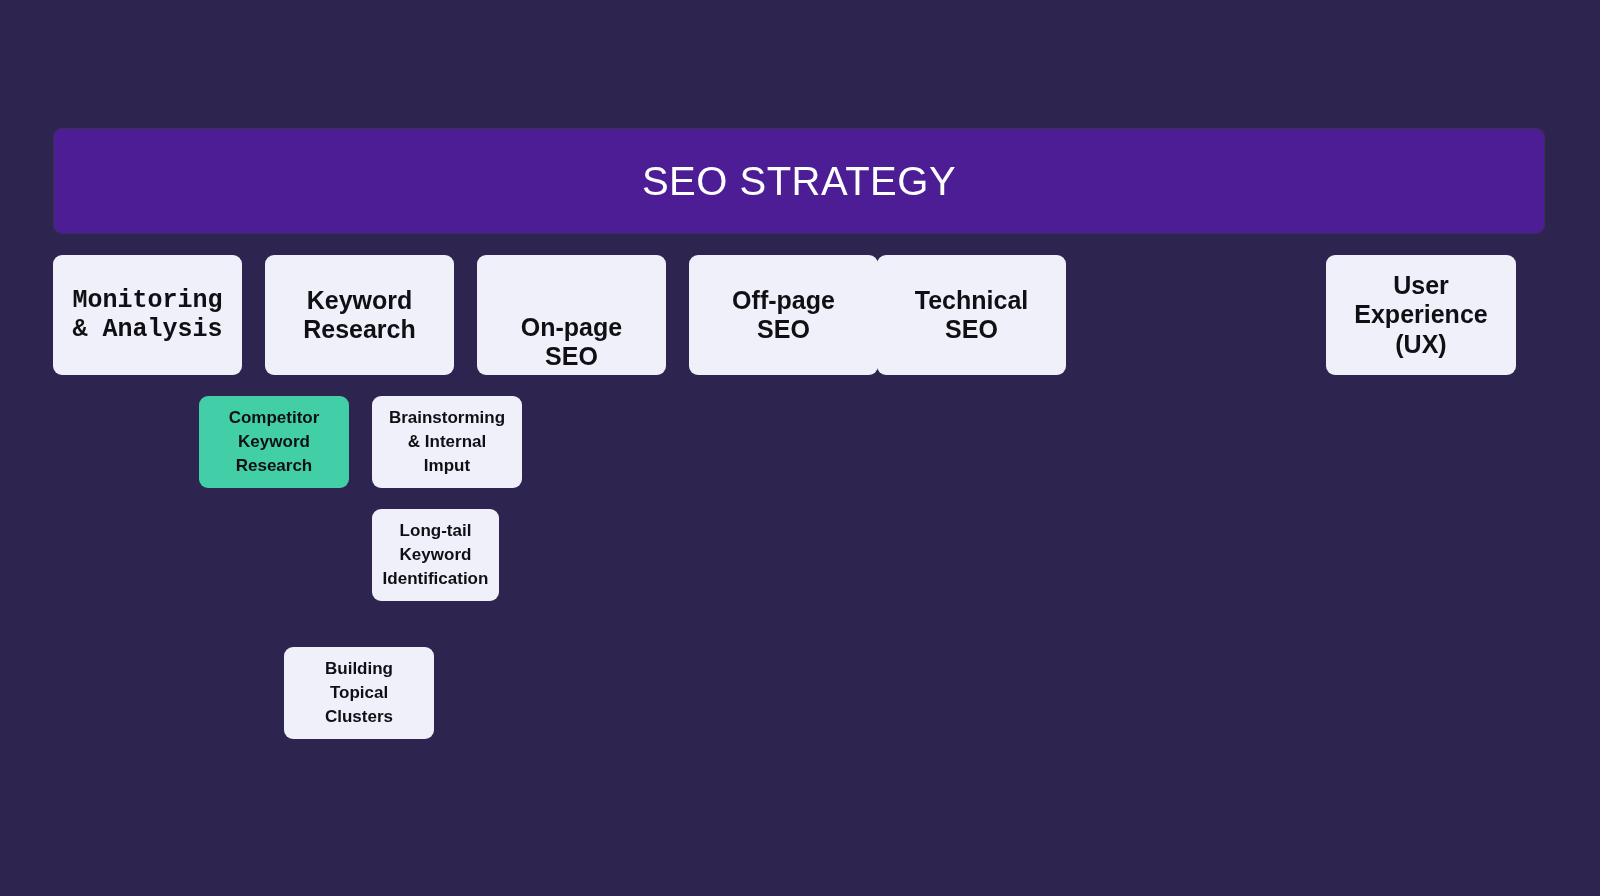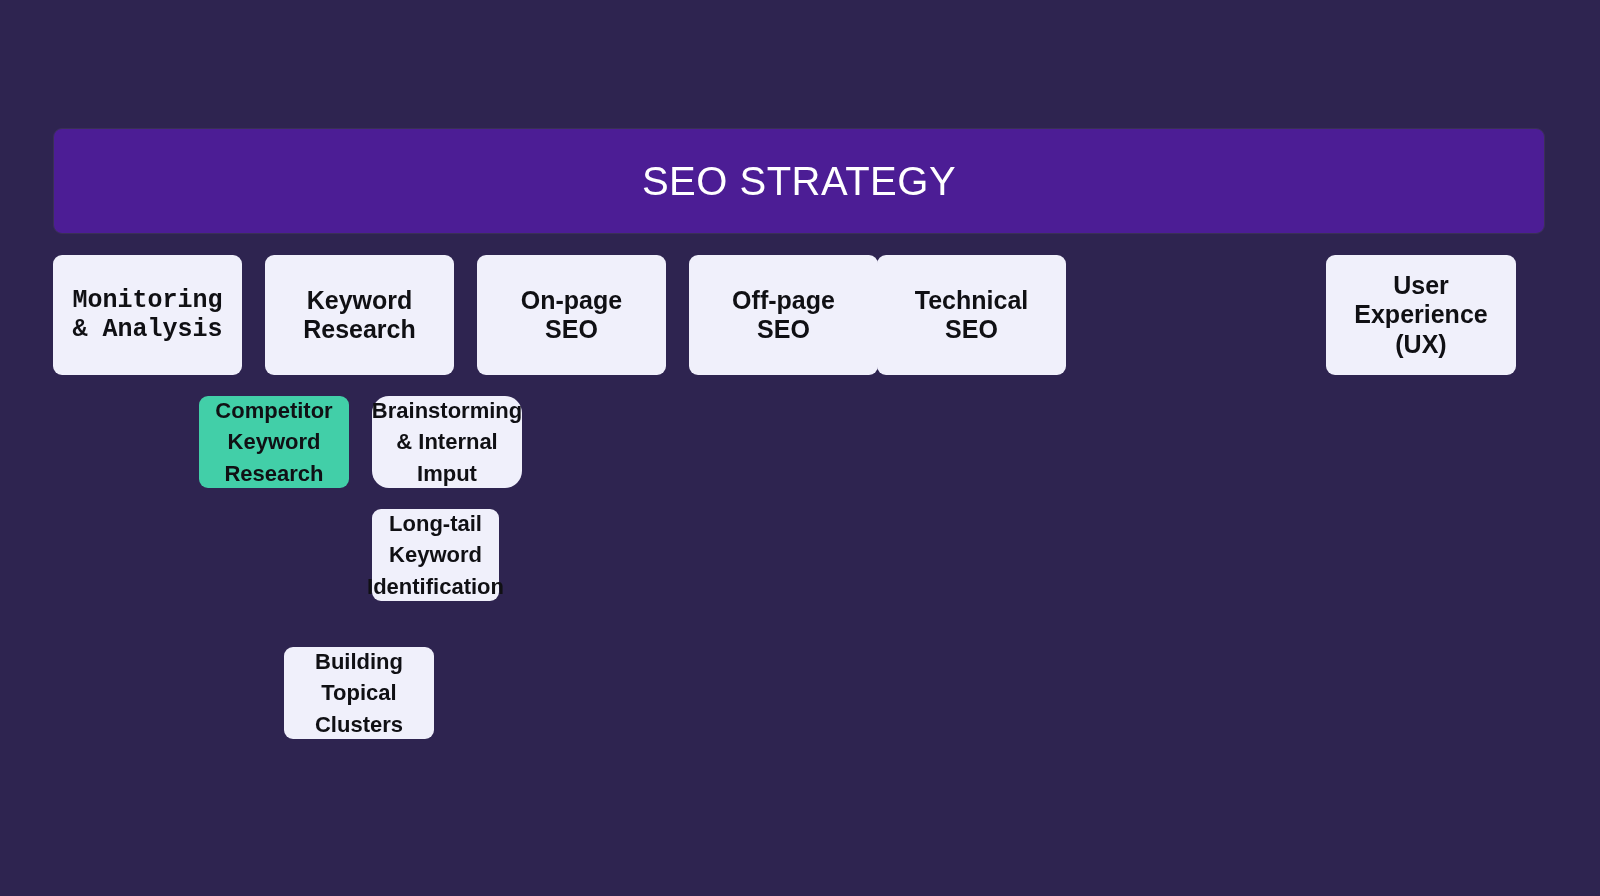--- a/index.html
+++ b/index.html
@@ -72,39 +72,39 @@
   }
   .node.tier1 .node-label {
     font-size: 25px;
   }
 
   
   .node.tier2 {
     height: 92px;
   }
   .node.tier2 .node-label {
-    font-size: 22px;
+    font-size: 17px;
     line-height: 1.42;
   }
 
   .node.highlight {
     background: #42cfa8;
   }
 
   
   .n-monitoring   { left: 53px;   width: 189px; font-family: Liberation Mono, monospace; }
   .n-keyword      { left: 265px;  width: 189px; }
-  .n-onpage       { left: 477px;  width: 189px; }
+  .n-onpage       { left: 477px;  width: 189px; align-items: flex-end; }
   .n-offpage      { left: 689px;  width: 189px; }
   .n-technical    { left: 877px;  width: 189px; }
   .n-content      { left: 1113px; width: 189px; }
   .n-ux           { left: 1326px; width: 190px; }
 
   .s-competitor   { left: 199px; top: 396px; width: 150px; }
-  .s-brainstorm   { left: 372px; top: 396px; width: 150px; border-radius: 17px; }
+  .s-brainstorm   { left: 372px; top: 396px; width: 150px; }
   .s-customer     { left: 199px; top: 509px; width: 150px; }
   .s-longtail     { left: 372px; top: 509px; width: 127px; }
   .s-clusters     { left: 284px; top: 647px; width: 150px; }
 </style>
 </head>
 <body>
 
 <div id="canvas">
 
   <div class="title-banner">

